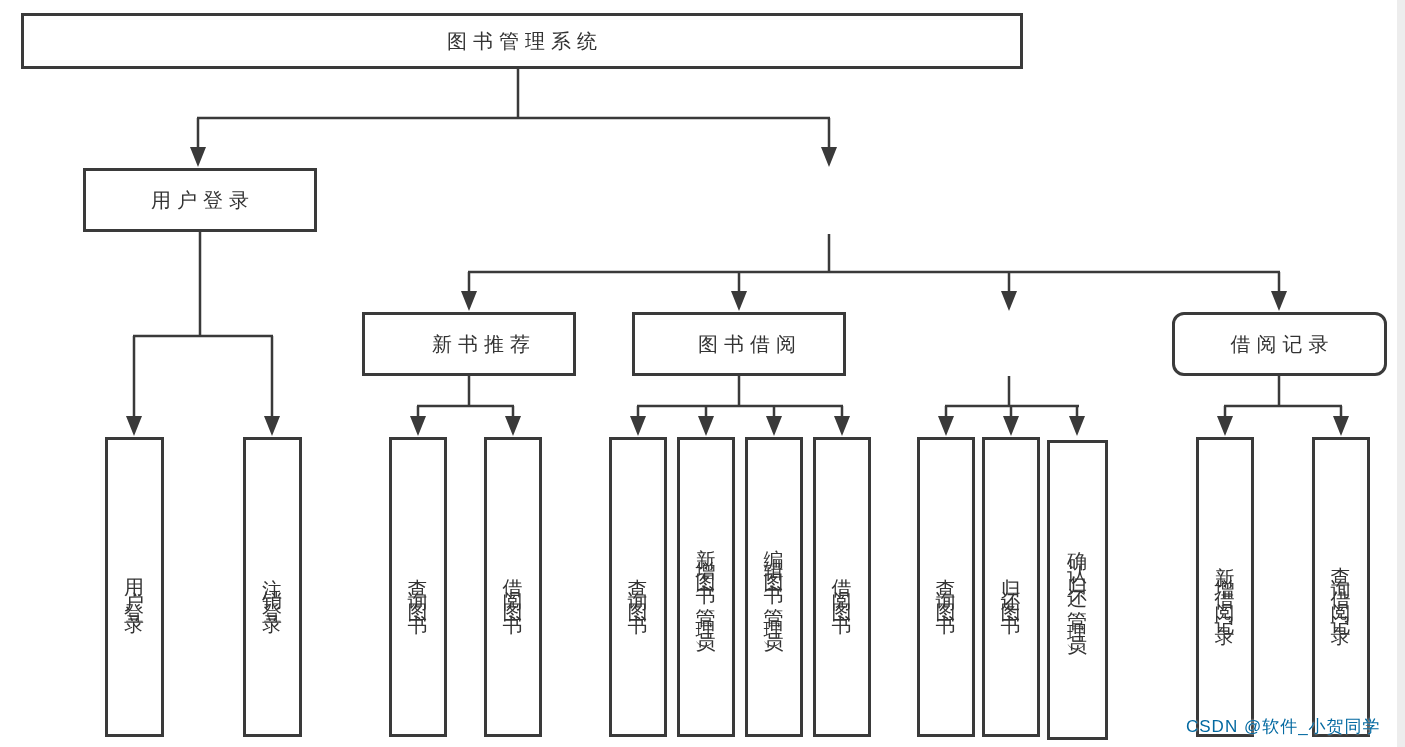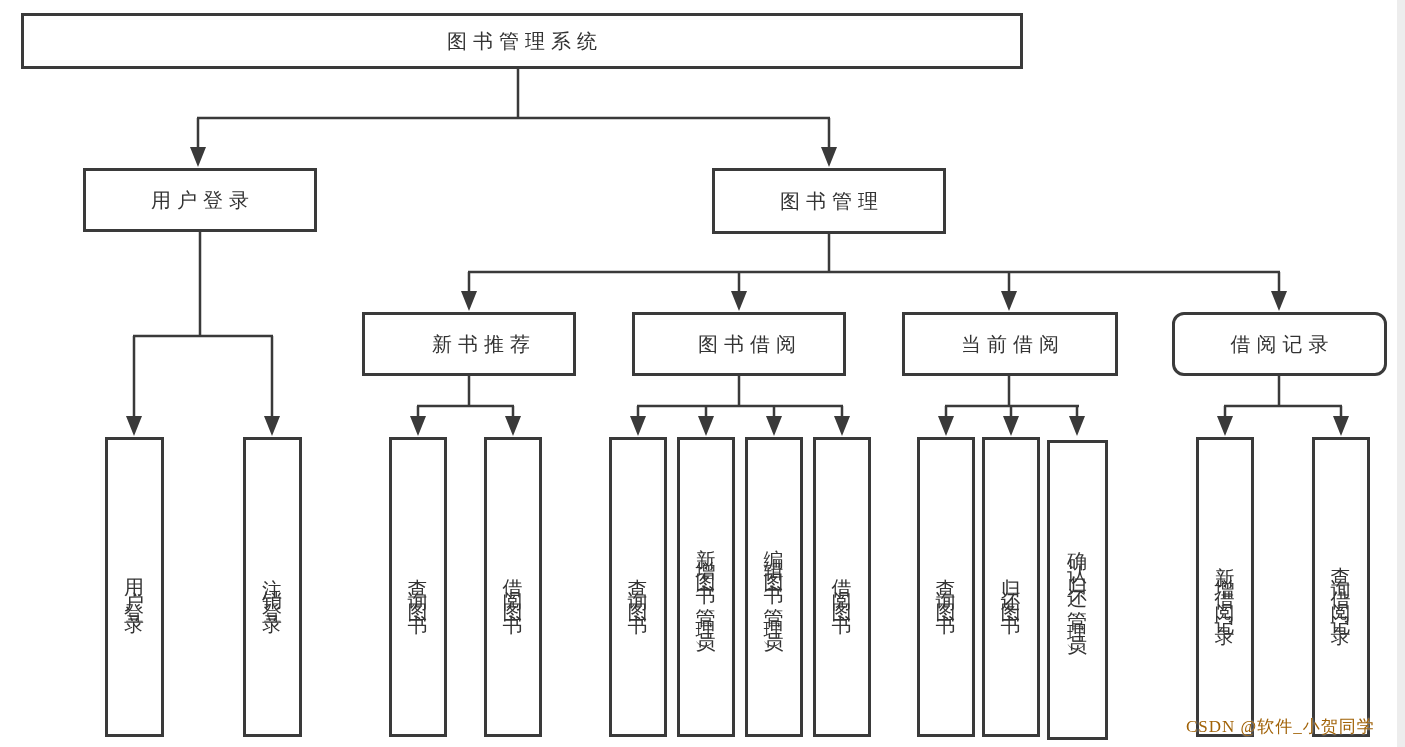--- a/index.html
+++ b/index.html
@@ -1,20 +1,20 @@
 <!DOCTYPE html>
 <html><head>
 <meta charset="utf-8">
 <style>
   html,body{margin:0;padding:0;background:#fff;}
   #canvas{
     position:relative;
     width:1405px;height:747px;
     background:#ffffff;
-    font-family:Liberation Serif, serif;
+    font-family:Liberation Sans, sans-serif;
     color:#333333;
     overflow:hidden;
     text-align:center;
   }
   #connectors{position:absolute;left:0;top:0;width:1405px;height:747px;}
   .box{
     position:absolute;
     box-sizing:border-box;
     background:#ffffff;
     border:3px solid #3a3a3a;
@@ -30,21 +30,21 @@
     letter-spacing:12px;
     text-indent:0;
     font-size:20px;
     line-height:1;
   }
   .watermark{
     position:absolute;
     left:1186px;top:715px;
     font-size:17px;
     letter-spacing:1px;
-    color:#a16207;
+    color:#0369a1;
     text-shadow:0 0 2px #ffffff;
     white-space:nowrap;
   }
   .edge-strip{
     position:absolute;
     left:1397px;top:0;width:8px;height:747px;
     background:#ededed;
   }
 </style>
 </head>
@@ -95,25 +95,23 @@
       <polygon points="1069,416 1085,416 1077,436"></polygon>
 
       <polygon points="1217,416 1233,416 1225,436"></polygon>
       <polygon points="1333,416 1349,416 1341,436"></polygon>
     </g>
   </svg>
 
   <div class="box" style="left:21px;top:13px;width:1002px;height:56px;">图书管理系统</div>
 
   <div class="box" style="left:83px;top:168px;width:234px;height:64px;">用户登录</div>
-  <div class="box" style="left:712px;top:168px;width:234px;height:66px;">图书管理</div>
 
   <div class="box" style="left:362px;top:312px;width:214px;height:64px;padding-left:24px;">新书推荐</div>
   <div class="box" style="left:632px;top:312px;width:214px;height:64px;padding-left:16px;">图书借阅</div>
-  <div class="box" style="left:902px;top:312px;width:216px;height:64px;">当前借阅</div>
   <div class="box" style="left:1172px;top:312px;width:215px;height:64px;border-radius:12px;">借阅记录</div>
 
   <div class="box vbox" style="left:105px;top:437px;width:59px;height:300px;">用户登录</div>
   <div class="box vbox" style="left:243px;top:437px;width:59px;height:300px;">注销登录</div>
 
   <div class="box vbox" style="left:389px;top:437px;width:58px;height:300px;">查询图书</div>
   <div class="box vbox" style="left:484px;top:437px;width:58px;height:300px;">借阅图书</div>
 
   <div class="box vbox" style="left:609px;top:437px;width:58px;height:300px;">查询图书</div>
   <div class="box vbox" style="left:677px;top:437px;width:58px;height:300px;">新增图书（管理员）</div>

